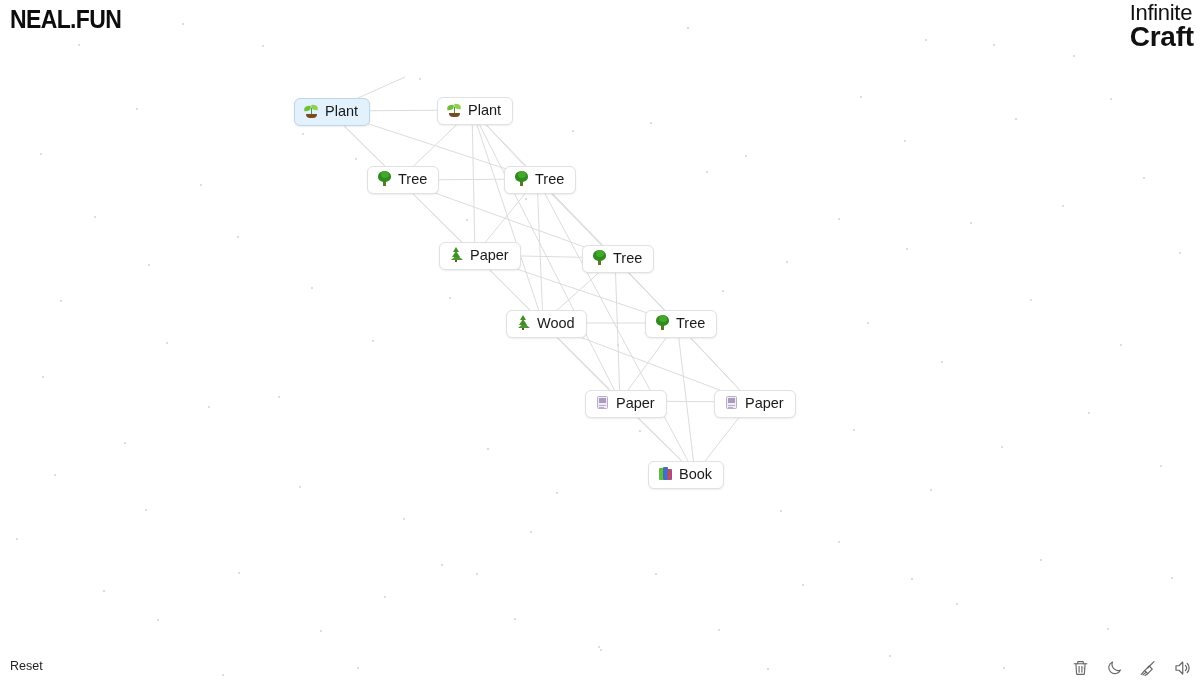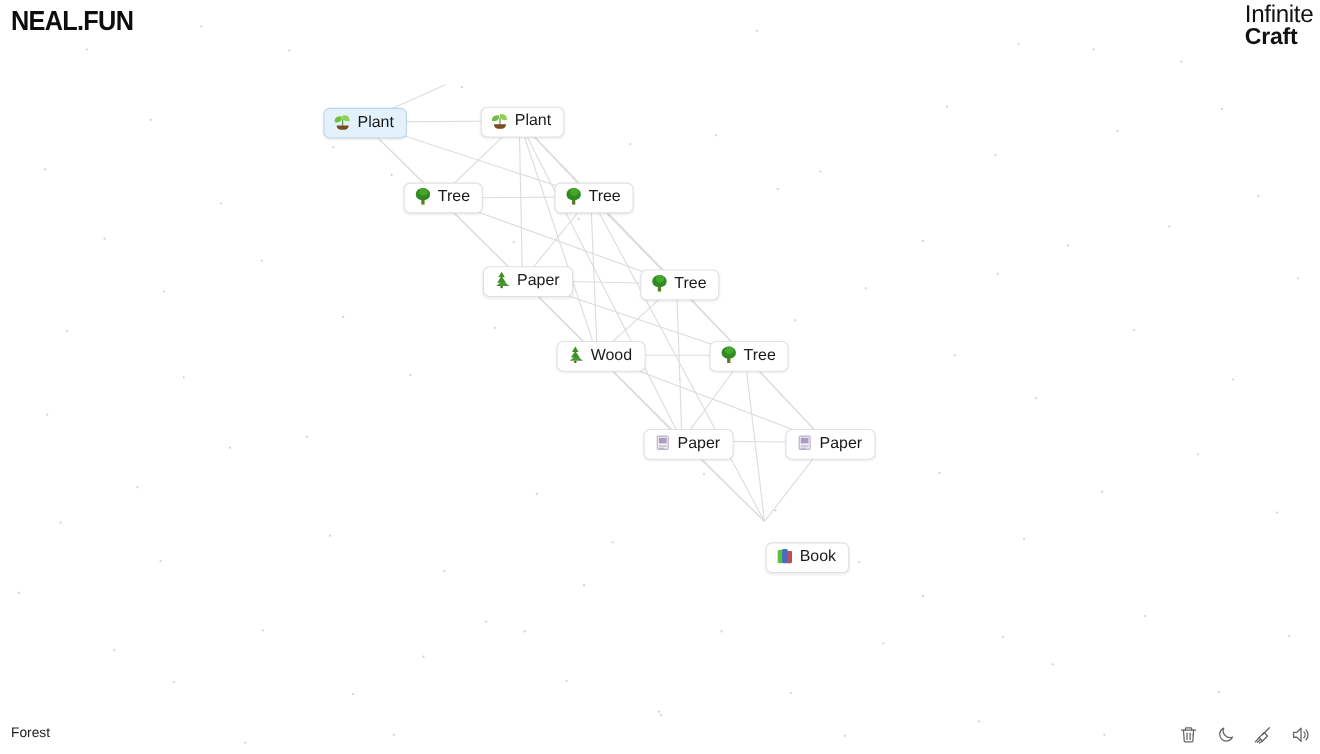--- a/index.html
+++ b/index.html
@@ -75,21 +75,21 @@
     color: #111;
   }
   #game-title .t-top {
     display: block;
     font-size: 22px;
     font-weight: 300;
     letter-spacing: -0.3px;
   }
   #game-title .t-bot {
     display: block;
-    font-size: 21px;
+    font-size: 28px;
     font-weight: 700;
     letter-spacing: -0.2px;
     margin-top: -1px;
   }
 
   
   .node {
     position: absolute;
     display: inline-flex;
     align-items: center;
@@ -370,27 +370,27 @@
         <span class="label">Tree</span>
       </div>
       <div class="node" style="left: 585px; top: 390px;">
         <span class="emoji"><span class="gl gl-paper"><i class="sheet"></i><i class="hdr"></i><i class="l1"></i><i class="l2"></i></span></span>
         <span class="label">Paper</span>
       </div>
       <div class="node" style="left: 714px; top: 390px;">
         <span class="emoji"><span class="gl gl-paper"><i class="sheet"></i><i class="hdr"></i><i class="l1"></i><i class="l2"></i></span></span>
         <span class="label">Paper</span>
       </div>
-      <div class="node" style="left: 696px; top: 461px; margin-top: 32px;">
+      <div class="node" style="left: 648px; top: 461px;">
         <span class="emoji"><span class="gl gl-books"><i class="b1"></i><i class="b2"></i><i class="b3"></i><i class="b4"></i></span></span>
         <span class="label">Book</span>
       </div>
     </div>
 
-  <button id="reset-button">Forest</button>
+  <button id="reset-button">Reset</button>
 
   <div id="toolbar">
       <div class="tool" title="Delete">
         <svg width="17" height="18" viewBox="0 0 24 24" fill="none" stroke="#3a3a3a" stroke-width="1.6" stroke-linecap="round" stroke-linejoin="round">
           <polyline points="3 6 21 6"></polyline>
           <path d="M8 6V4a1 1 0 0 1 1-1h6a1 1 0 0 1 1 1v2"></path>
           <path d="M5.5 6l1 14a1 1 0 0 0 1 1h9a1 1 0 0 0 1-1l1-14"></path>
           <line x1="10" y1="10" x2="10" y2="18"></line>
           <line x1="14" y1="10" x2="14" y2="18"></line>
         </svg>

